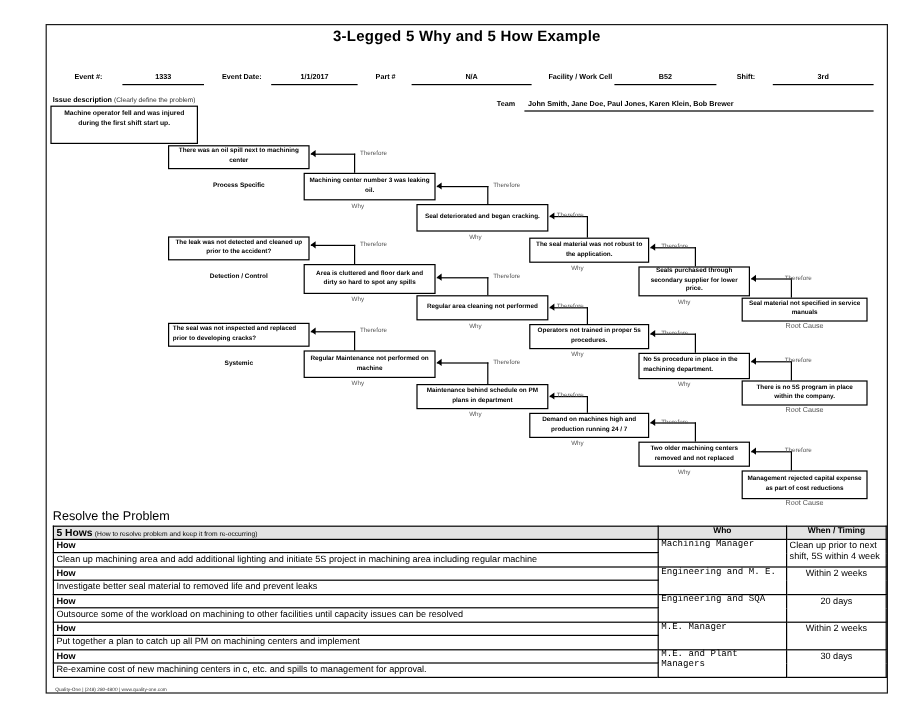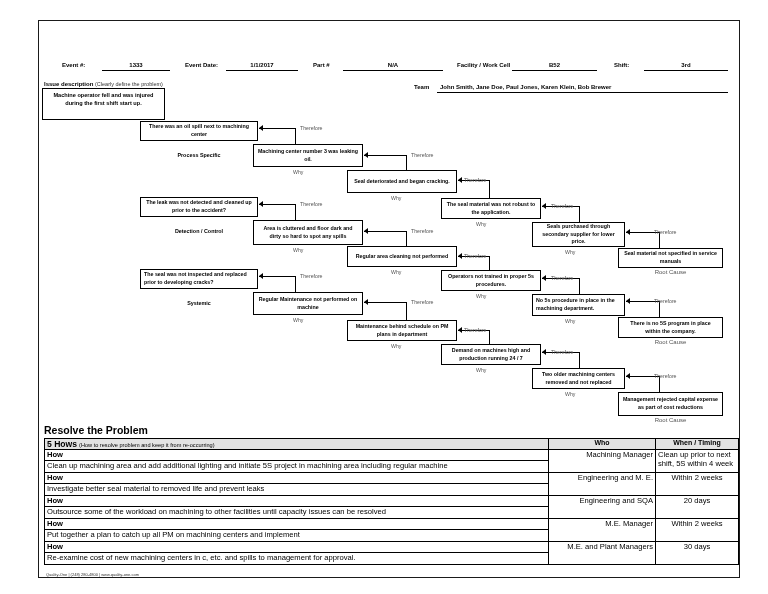--- a/index.html
+++ b/index.html
@@ -57,47 +57,48 @@
   .conn{position:absolute;z-index:1;}
   .conn .h{position:absolute;left:0;top:0;height:0;border-top:1.3px solid #000;}
   .conn .v{position:absolute;top:0;width:0;border-left:1.3px solid #000;}
   .conn .ah{
     position:absolute;left:0;top:-2.6px;width:0;height:0;
     border-top:3px solid transparent;border-bottom:3px solid transparent;
     border-right:4.5px solid #000;
   }
   
   #resolve-title{
-    position:absolute;left:44px;top:424px;font-size:10.5px;font-weight:bold;
+    position:absolute;left:44px;top:424px;font-size:10.5px;font-weight:normal;
   }
   #tbl{
     position:absolute;left:44px;top:438px;width:694px;
     border-collapse:collapse;table-layout:fixed;font-size:7.6px;
   }
   #tbl td{border:1px solid #000;padding:0 2px;vertical-align:top;}
   .hdrrow td{background:#e3e3e3;font-weight:bold;text-align:center;font-size:7px;height:10px;}
   .hdrrow td.l{text-align:left;}
   .hdrrow .big{font-size:8.6px;}
   .hdrrow .small{font-size:5.6px;font-weight:normal;}
   .howcell{height:10px;font-weight:bold;font-size:7.6px;}
   .txtcell{height:11px;}
-  .whocell{text-align:right;vertical-align:bottom;font-size:7.6px;}
+  .whocell{text-align:left;vertical-align:bottom;font-size:7.6px;font-family:Liberation Mono, monospace;}
   .whencell{text-align:center;vertical-align:bottom;font-size:7.6px;}
   .whencell.l{text-align:left;vertical-align:top;}
   .whocell.t{vertical-align:top;}
   #footer{
     position:absolute;left:46px;top:572px;font-size:4px;color:#333;white-space:nowrap;
   }
 </style>
 </head>
 <body>
 
 <div id="page">
   <div id="frame"></div>
 
+  <div id="title">3-Legged 5 Why and 5 How Example</div>
 
   <div class="fld" style="left:62px;top:62px;">Event #:</div>
   <div class="fline" style="left:102px;top:58px;width:68px;"></div>
   <div class="fval" style="left:102px;top:62px;width:68px;">1333</div>
 
   <div class="fld" style="left:185px;top:62px;">Event Date:</div>
   <div class="fline" style="left:226px;top:58px;width:72px;"></div>
   <div class="fval" style="left:226px;top:62px;width:72px;">1/1/2017</div>
 
   <div class="fld" style="left:313px;top:62px;">Part #</div>

